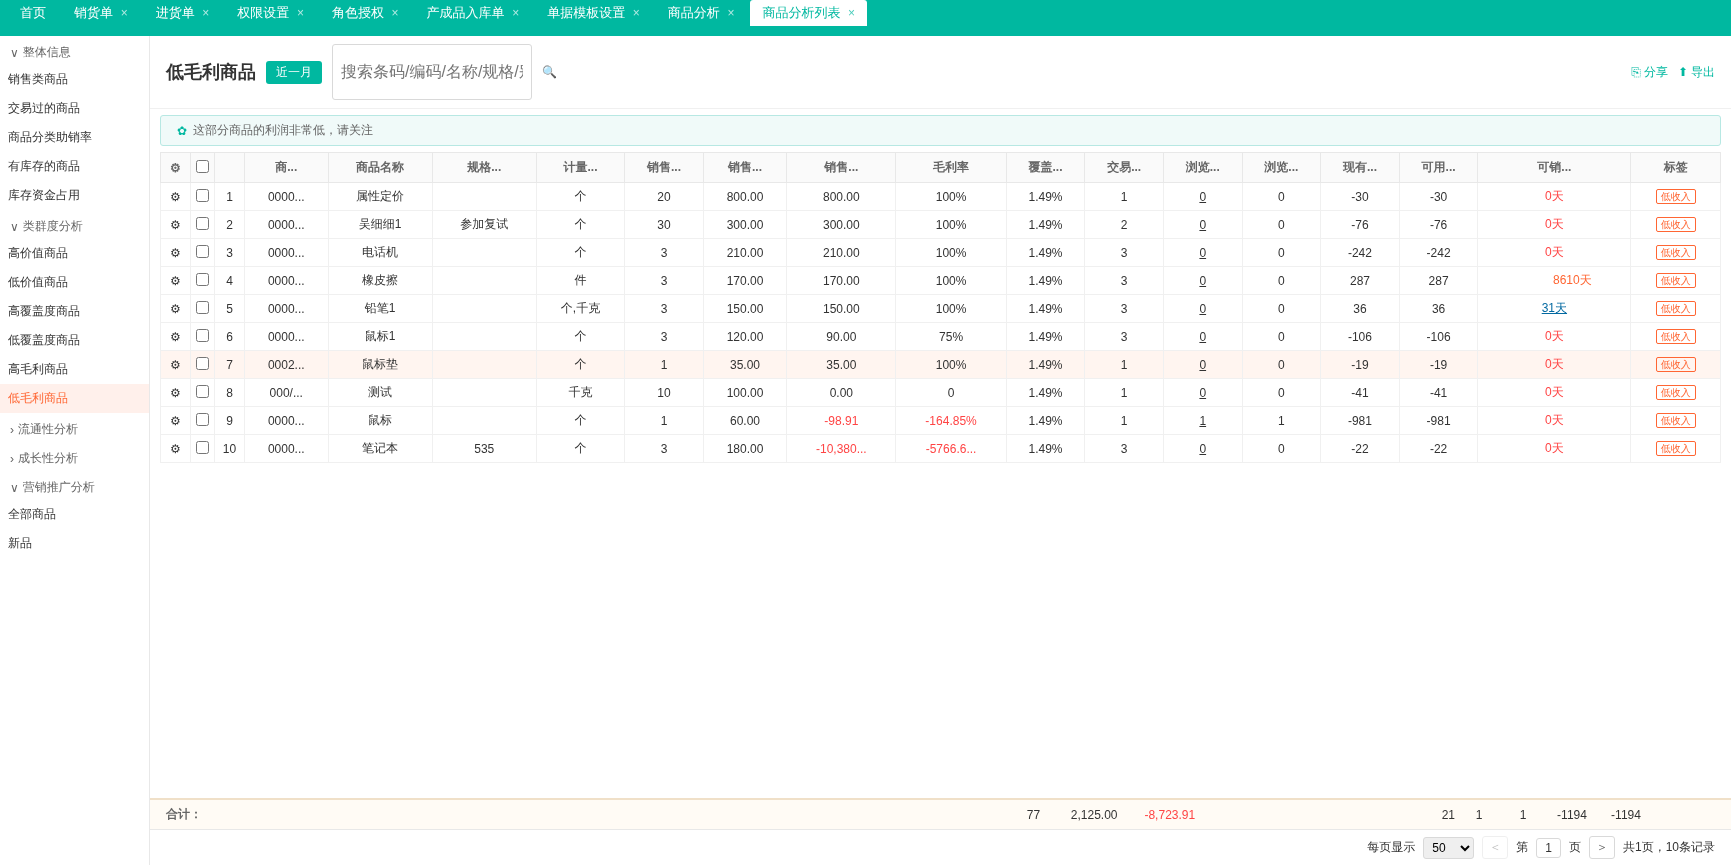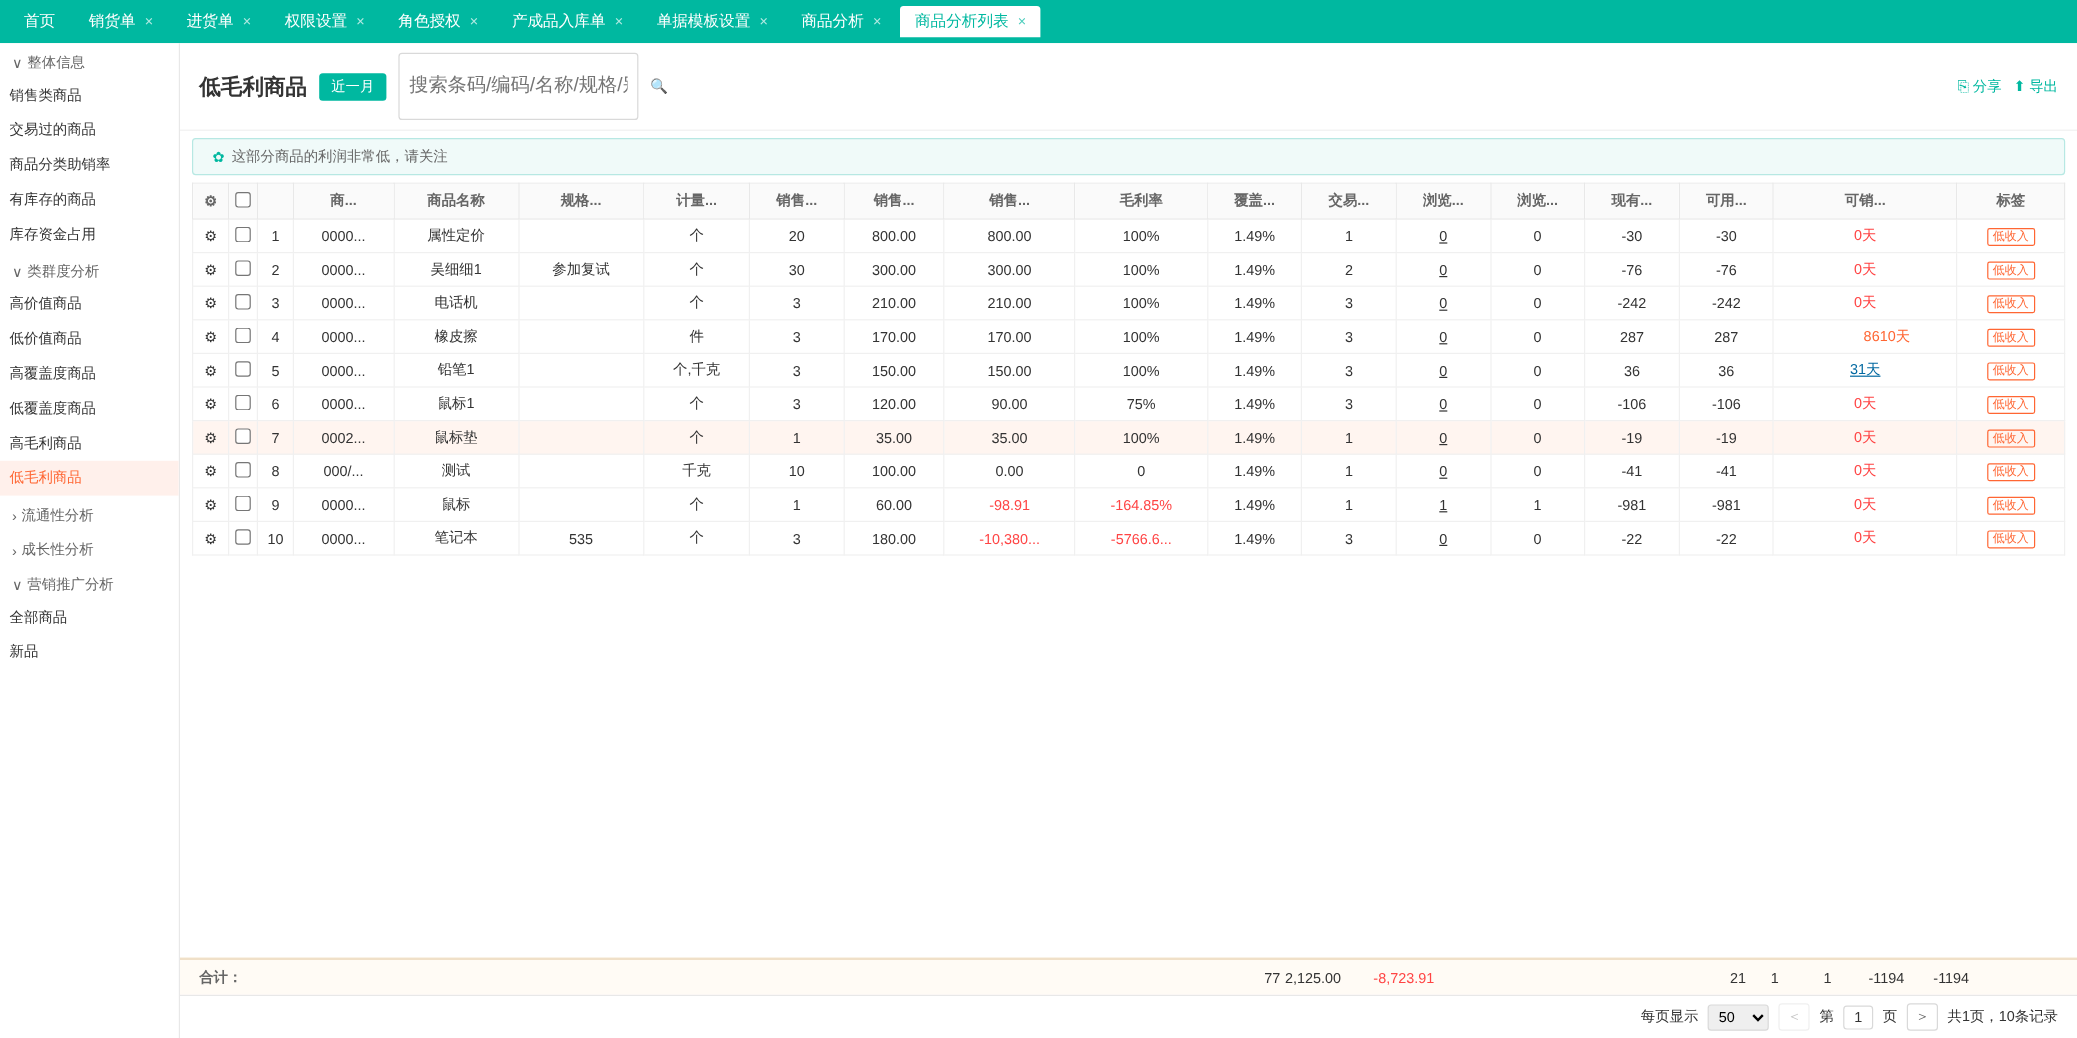--- a/index.html
+++ b/index.html
@@ -2,21 +2,21 @@
 <html><head>
   <meta charset="utf-8">
   <style>
     * { box-sizing: border-box; margin: 0; padding: 0; font-family: 'Microsoft YaHei', Arial, sans-serif; font-size: 12px; }
     body { background: #f5f5f5; overflow: hidden; }
 
     
     .top-nav {
       background: #00b8a0;
       display: flex;
-      align-items: center;
+      align-items: flex-start;
       height: 36px;
       padding: 0 8px;
       gap: 4px;
     }
     .nav-item {
       color: #fff;
       padding: 4px 12px;
       cursor: pointer;
       border-radius: 3px;
       white-space: nowrap;
@@ -527,21 +527,21 @@
       </table>
     </div>
 
     <div class="table-footer">
       <span class="footer-label">合计：</span>
       <div class="footer-values" style="display:flex; gap:4px; align-items:center; flex:1;">
         <span style="flex:1;"></span>
         <span style="flex:1;"></span>
         <span style="flex:1;"></span>
         <span style="flex:1;"></span>
-        <span style="min-width:40px; text-align:right;">77</span>
+        <span style="min-width:40px; text-align:left;">77</span>
         <span style="min-width:60px; text-align:left;">2,125.00</span>
         <span style="min-width:70px; text-align:center; color:#ff4444;">-8,723.91</span>
         <span style="flex:1;"></span>
         <span style="min-width:40px; text-align:right;">21</span>
         <span style="min-width:40px; text-align:center;">1</span>
         <span style="min-width:40px; text-align:center;">1</span>
         <span style="min-width:50px; text-align:center;">-1194</span>
         <span style="min-width:50px; text-align:center;">-1194</span>
         <span style="min-width:60px;"></span>
       </div>

